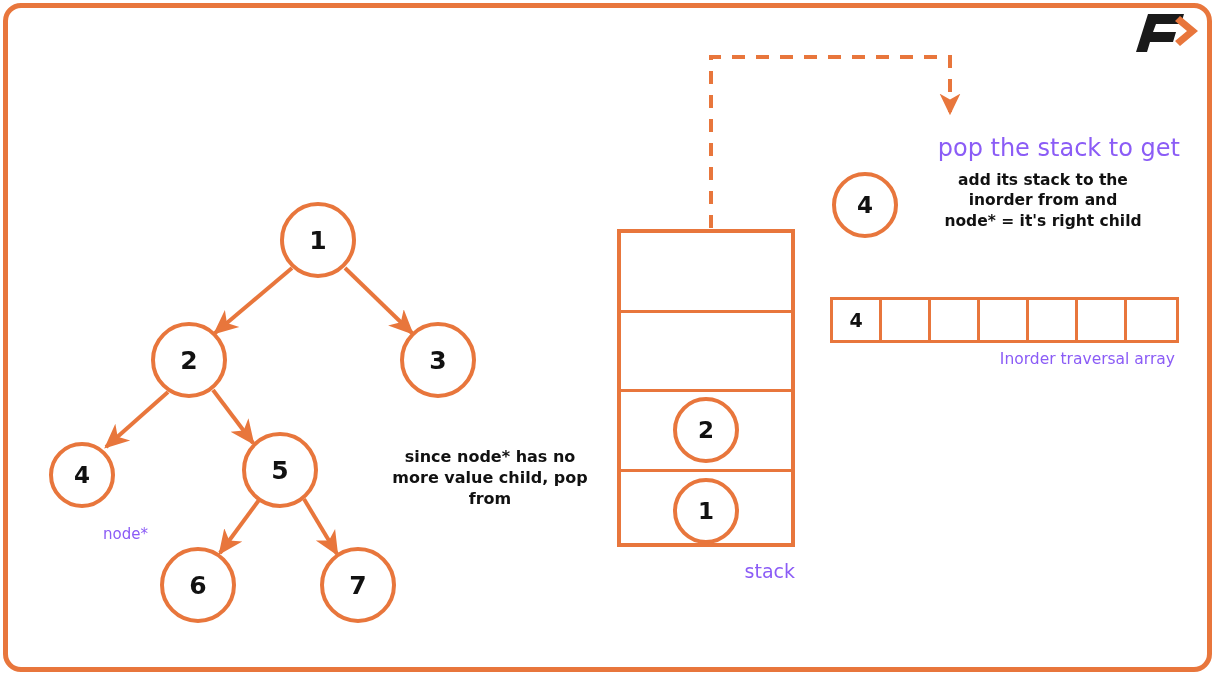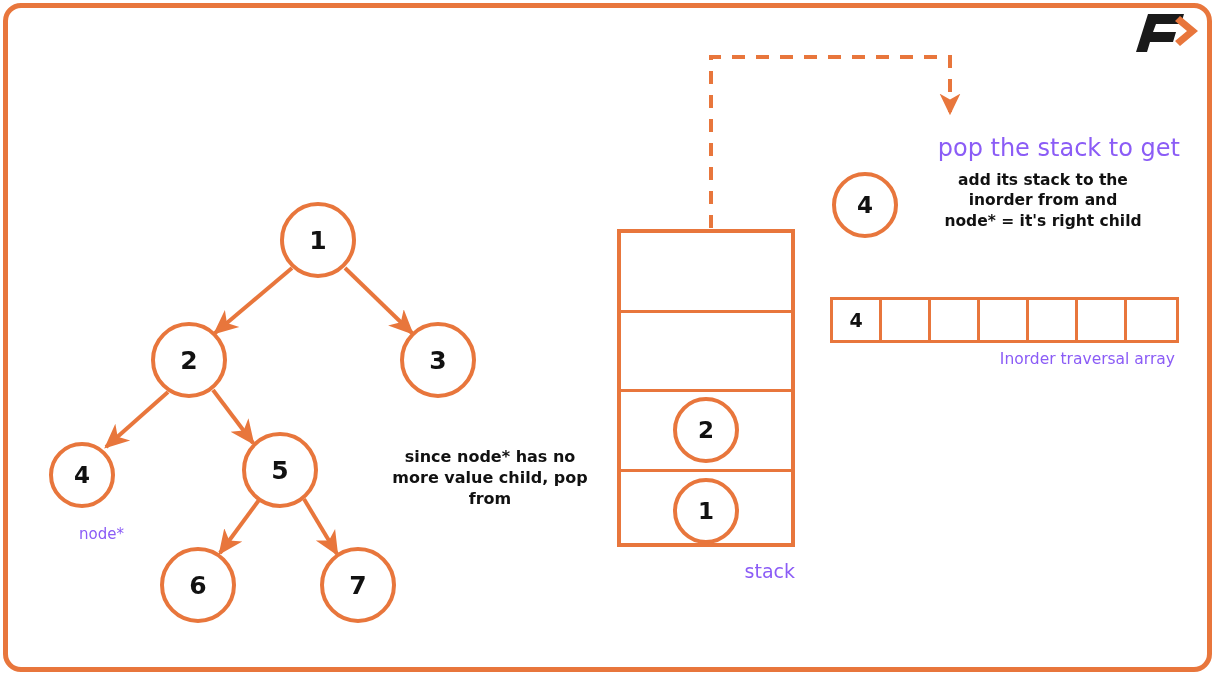--- a/index.html
+++ b/index.html
@@ -164,21 +164,21 @@
   <div class="node node-big" style="left:242px; top:432px;">
     <span>5</span>
   </div>
   <div class="node node-big" style="left:160px; top:547px;">
     <span>6</span>
   </div>
   <div class="node node-big" style="left:320px; top:547px;">
     <span>7</span>
   </div>
 
-  <div class="caption" style="left:24px; top:525px; width:100px; font-size:15px;">node*</div>
+  <div class="caption" style="left:48px; top:525px; width:100px; font-size:15px;">node*</div>
 
   <div class="para" style="left:370px; top:438px; width:240px; font-size:16px;margin-top:8px;">
     <div>since node* has no</div>
     <div>more value child, pop from</div>
   </div>
 
   <div id="stack-box">
     <div class="stack-cell"></div>
     <div class="stack-cell"></div>
     <div class="stack-cell">

